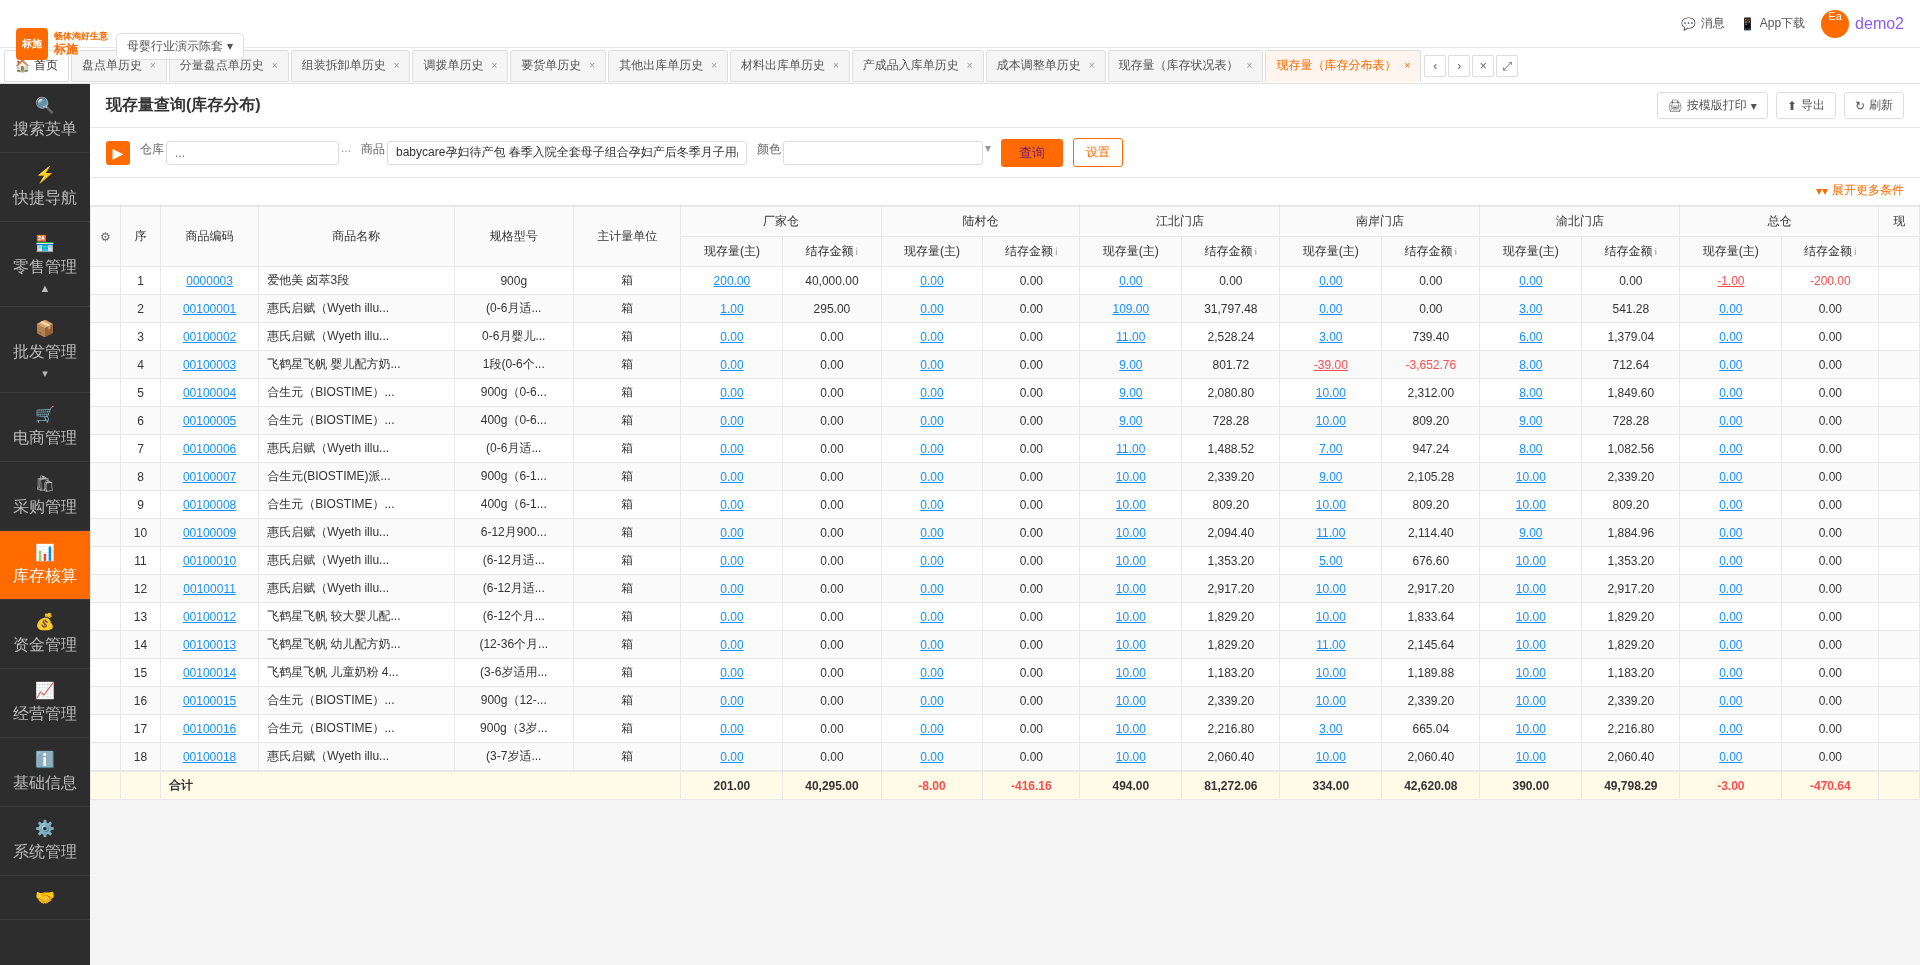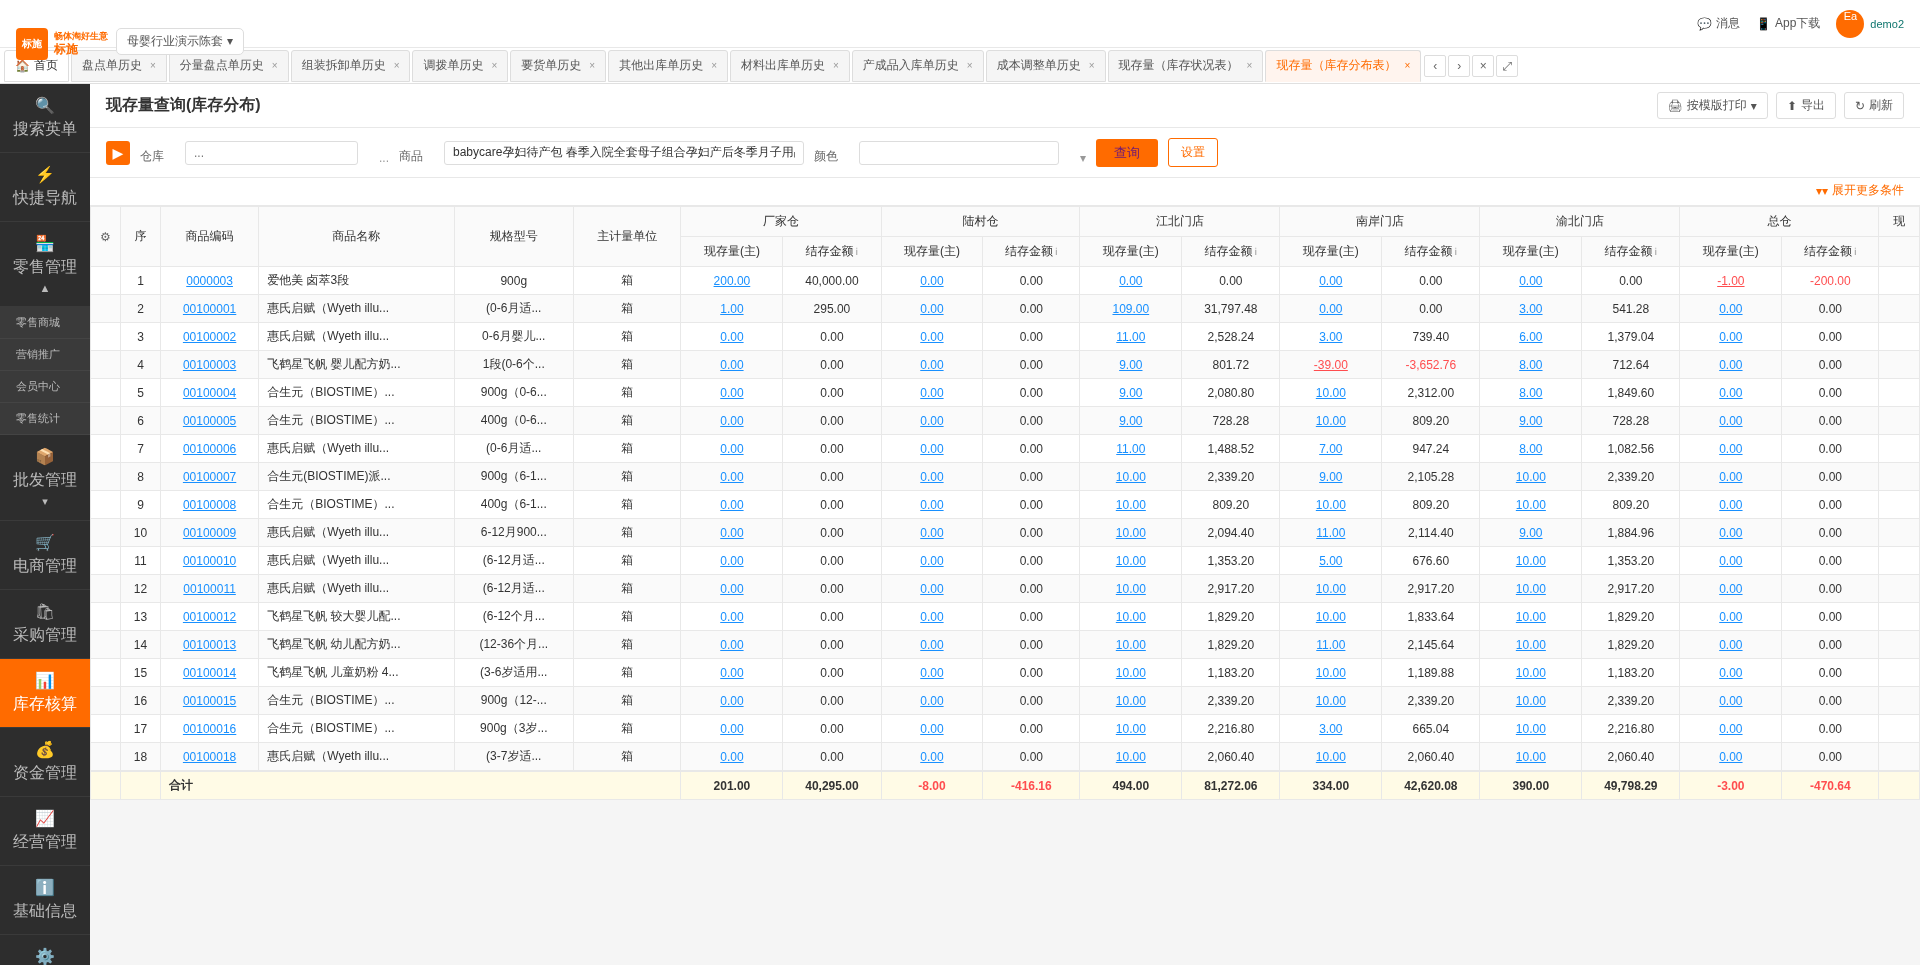--- a/index.html
+++ b/index.html
@@ -10,29 +10,29 @@
       height: 48px;
       background: #fff;
       display: flex;
       align-items: center;
       justify-content: space-between;
       padding: 0 16px;
       border-bottom: 1px solid #e8e8e8;
       position: relative;
       z-index: 100;
     }
-    .top-bar-left { display: flex; align-items: flex-start; gap: 8px; margin-top: 40px; }
+    .top-bar-left { display: flex; align-items: flex-end; gap: 8px; margin-top: 40px; }
     .logo-area { display: flex; align-items: center; gap: 6px; }
     .logo-icon { width: 32px; height: 32px; background: #ff6b00; border-radius: 4px; display: flex; align-items: center; justify-content: center; color: #fff; font-size: 10px; font-weight: bold; }
     .logo-text { font-size: 13px; color: #ff6b00; font-weight: bold; }
     .industry-selector { display: flex; align-items: center; gap: 4px; background: #fff; border: 1px solid #ddd; border-radius: 5px; padding: 4px 10px; cursor: pointer; font-size: 12px; color: #555; }
     .top-bar-right { display: flex; align-items: center; gap: 16px; }
     .top-bar-btn { display: flex; align-items: center; gap: 4px; cursor: pointer; color: #555; font-size: 12px; }
     .user-avatar { width: 28px; height: 28px; border-radius: 50%; background: #ff6b00; color: #fff; display: flex; justify-content: center; font-size: 11px; }
-    .username { font-size: 11px; color: #0f766e; cursor: pointer; }
+    .username { font-size: 16px; color: #8b5cf6; cursor: pointer; }
 
     
     .nav-tabs {
       height: 36px;
       background: #fff;
       display: flex;
       align-items: center;
       border-bottom: 1px solid #e0e0e0;
       overflow: hidden;
       padding: 0 4px;
@@ -149,21 +149,21 @@
       align-items: center;
       gap: 10px;
       flex-wrap: wrap;
     }
     .filter-toggle-btn {
       width: 24px; height: 24px; background: #ff6b00;
       border-radius: 3px; cursor: pointer;
       display: flex; align-items: center; justify-content: center;
       color: #fff; font-size: 14px; flex-shrink: 0;
     }
-    .filter-field { display: flex; align-items: flex-end; gap: 21px; }
+    .filter-field { display: flex; align-items: flex-start; gap: 2px; }
     .filter-label { font-size: 12px; color: #666; white-space: nowrap; }
     .filter-input {
       border: 1px solid #ddd; border-radius: 3px; padding: 4px 8px;
       font-size: 12px; color: #333; outline: none;
       min-width: 80px;
     }
     .filter-input-wide { min-width: 360px; }
     .filter-input-medium { min-width: 200px; }
     .filter-dots { color: #999; font-size: 12px; }
     .filter-more-btn {
@@ -331,26 +331,20 @@
       <span class="sidebar-item-label">搜索英单</span>
     </div>
     <div class="sidebar-item">
       <span class="sidebar-item-icon">⚡</span>
       <span class="sidebar-item-label">快捷导航</span>
     </div>
     <div class="sidebar-item">
       <span class="sidebar-item-icon">🏪</span>
       <span class="sidebar-item-label">零售管理</span>
       <span>▲</span>
-    </div>
-    <div class="sidebar-sub">
-      <div class="sidebar-sub-item">零售商城</div>
-      <div class="sidebar-sub-item">营销推广</div>
-      <div class="sidebar-sub-item">会员中心</div>
-      <div class="sidebar-sub-item">零售统计</div>
     </div>
     <div class="sidebar-item">
       <span class="sidebar-item-icon">📦</span>
       <span class="sidebar-item-label">批发管理</span>
       <span>▾</span>
     </div>
     <div class="sidebar-item">
       <span class="sidebar-item-icon">🛒</span>
       <span class="sidebar-item-label">电商管理</span>
     </div>

